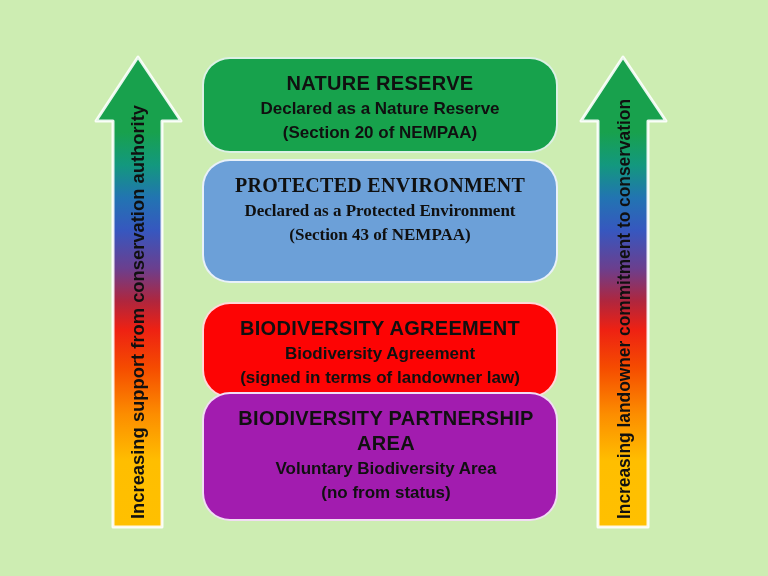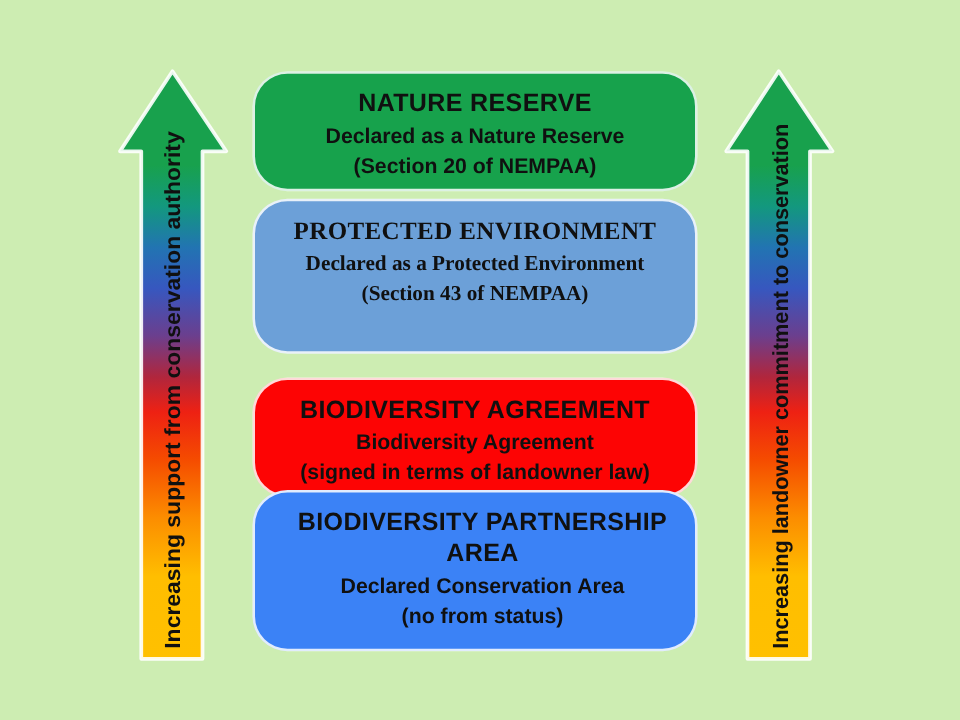--- a/index.html
+++ b/index.html
@@ -92,20 +92,20 @@
       <div class="box-line">Declared as a Protected Environment</div>
       <div class="box-line">(Section 43 of NEMPAA)</div>
     </div>
 
     <div class="box box-3" style="background-color: rgb(253, 4, 4);">
       <div class="box-title">BIODIVERSITY AGREEMENT</div>
       <div class="box-line">Biodiversity Agreement</div>
       <div class="box-line">(signed in terms of landowner law)</div>
     </div>
 
-    <div class="box box-4" style="background-color: #3b82f6; padding-left: 12px;">
+    <div class="box box-4" style="background-color: #a21caf; padding-left: 12px;">
       <div class="box-title">BIODIVERSITY PARTNERSHIP AREA</div>
-      <div class="box-line">Declared Conservation Area</div>
+      <div class="box-line">Voluntary Biodiversity Area</div>
       <div class="box-line">(no from status)</div>
     </div>
 
   </div>
 </div>
 
 </body></html>

